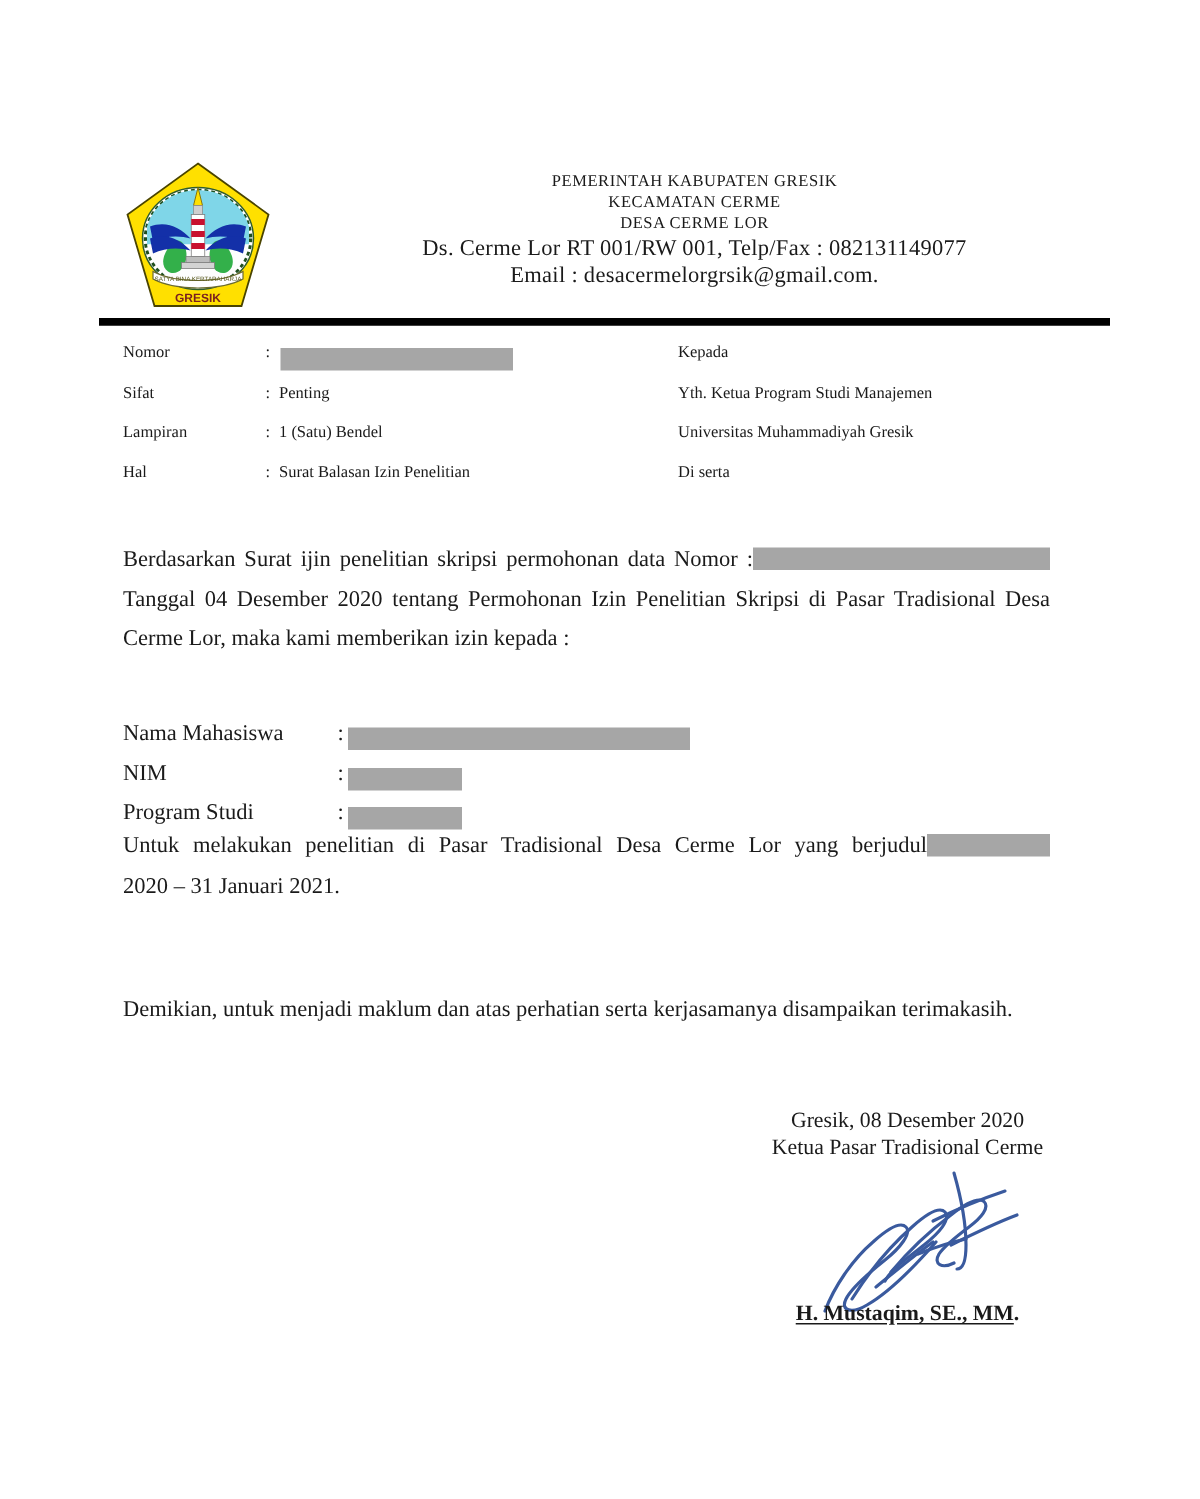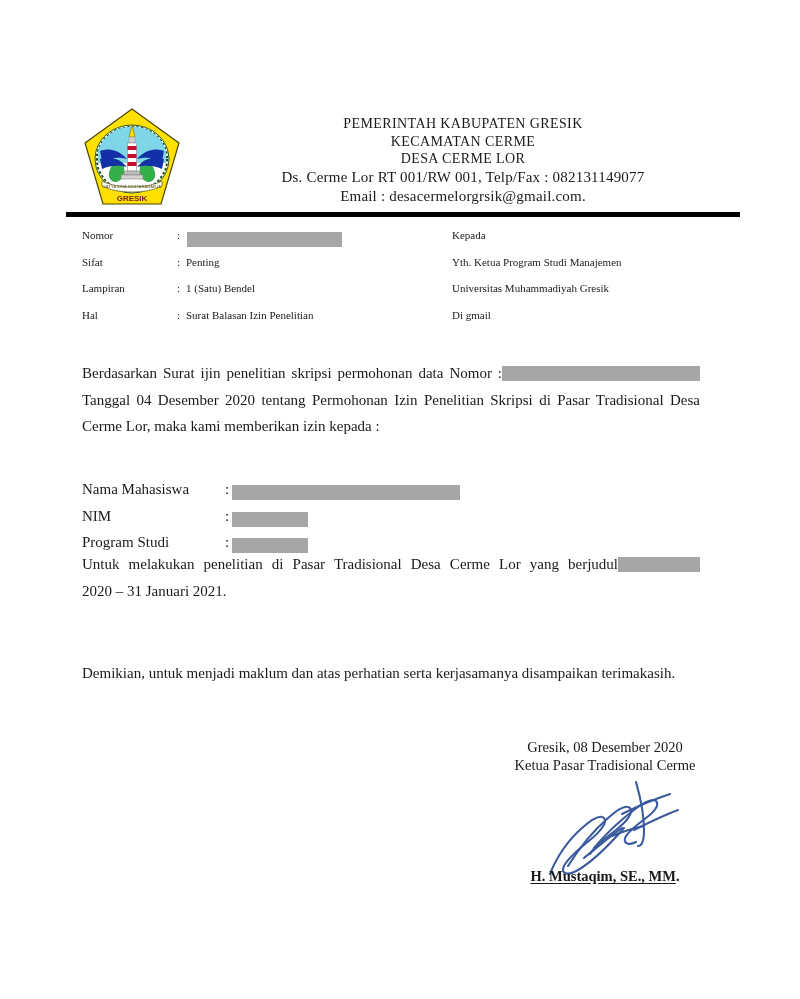--- a/index.html
+++ b/index.html
@@ -44,21 +44,21 @@
 
   .head-text {
     position: absolute;
     left: 120px;
     top: 10px;
     width: 554px;
     text-align: center;
     line-height: 1.26;
   }
   .head-line {
-    font-size: 14px;
+    font-size: 11px;
     letter-spacing: .2px;
     white-space: nowrap;
   }
   .head-line.l1, .head-line.l2, .head-line.l3 { letter-spacing: .4px; }
   .head-line.l4, .head-line.l5 { font-size: 15px; }
 
   .rule {
     position: absolute;
     left: 66px;
     top: 212px;
@@ -293,21 +293,21 @@
       <span class="f-label">Lampiran</span>
       <span class="f-colon">:</span>
       <span class="f-value">1 (Satu) Bendel</span>
       <span class="f-right">Universitas Muhammadiyah Gresik</span>
     </div>
 
     <div class="field-row">
       <span class="f-label">Hal</span>
       <span class="f-colon">:</span>
       <span class="f-value">Surat Balasan Izin Penelitian</span>
-      <span class="f-right">Di gmail</span>
+      <span class="f-right">Di serta</span>
     </div>
   </div>
 
   <div class="para p1">
     <span class="line just"><span>Berdasarkan Surat ijin penelitian skripsi permohonan data Nomor :</span><span class="inline-redact ir-nomor"></span></span>
     <span class="line just">Tanggal 04 Desember 2020 tentang Permohonan Izin Penelitian Skripsi di Pasar Tradisional Desa</span>
     <span class="line">Cerme Lor, maka kami memberikan izin kepada :</span>
   </div>
 
   <div class="student">

